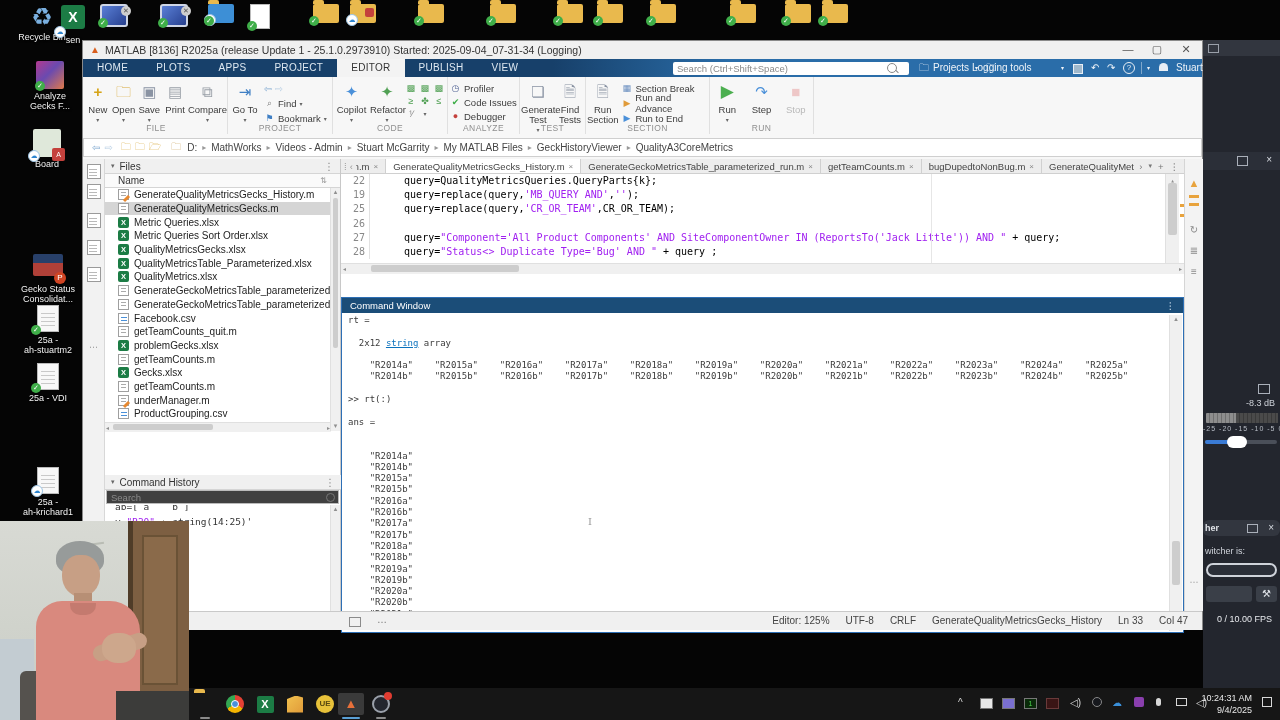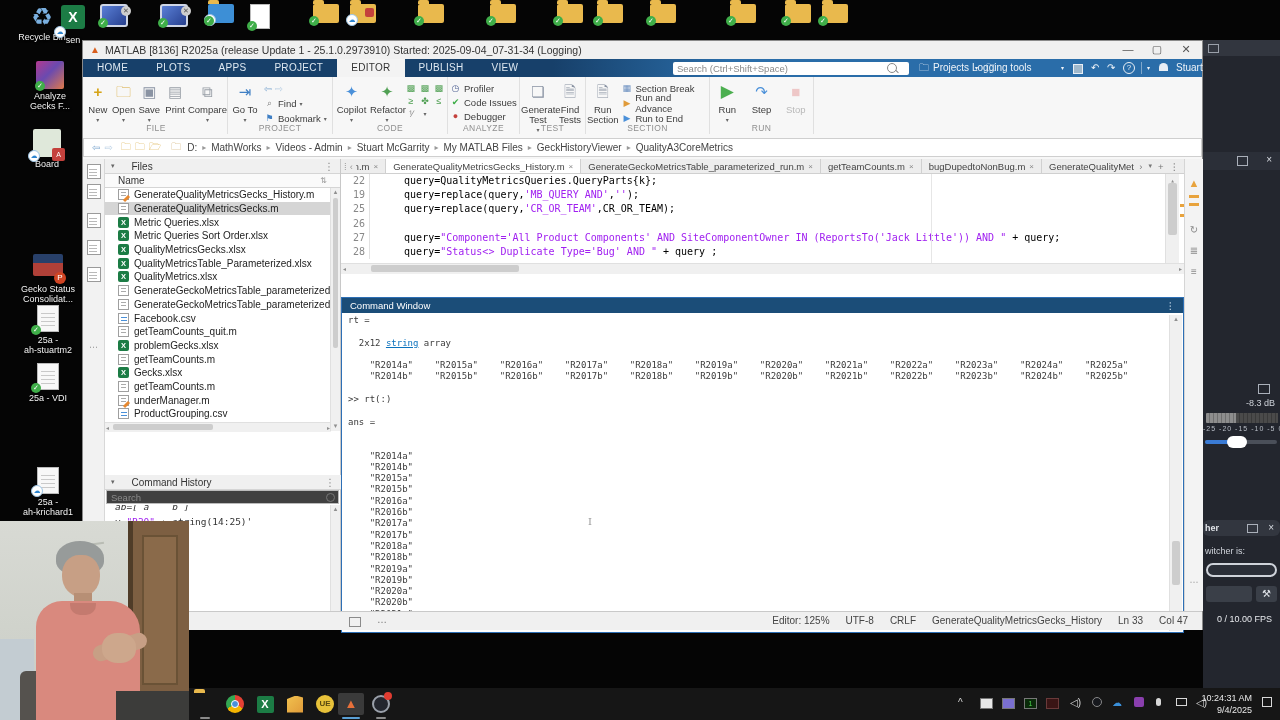--- a/index.html
+++ b/index.html
@@ -30,21 +30,21 @@
   .bigrow{display:flex;justify-content:space-evenly;align-items:flex-start;padding-top:4px;}
   .bigbtn{width:34px;text-align:center;font-size:9.5px;color:#3c3c3c;line-height:10px;}
   .bigbtn .bic{display:block;height:22px;margin-bottom:2px;font-size:15px;line-height:22px;}
   .caret{font-size:6px;color:#666;display:block;}
   .smallrow{display:flex;align-items:center;height:14px;font-size:9.5px;color:#3c3c3c;gap:3px;padding-left:2px;}
   .sic{width:11px;height:11px;font-size:9px;line-height:11px;text-align:center;}
   
   #addrbar{left:0;top:97px;width:100%;height:19px;background:#fff;border:1px solid #cfcfcf;box-sizing:border-box;display:flex;align-items:center;font-size:10px;color:#444;}
   .crumb-sep{color:#999;font-size:8px;margin:0 5px;}
   
-  .phead{background:#f0f0f0;border-bottom:1px solid #d5d5d5;font-size:10px;color:#333;display:flex;align-items:center;box-sizing:border-box;gap:12px;}
+  .phead{background:#f0f0f0;border-bottom:1px solid #d5d5d5;font-size:10px;color:#333;display:flex;align-items:center;box-sizing:border-box;}
   #leftstrip{left:0;top:118px;width:22px;height:452px;background:#f2f2f2;border-right:1px solid #d8d8d8;box-sizing:border-box;}
   .lsic{margin:5px auto;width:12px;height:13px;border:1px solid #9a9a9a;background:#fff;background-image:repeating-linear-gradient(#fff 0 2px,#b9b9b9 2px 3px);background-size:8px 9px;background-position:1px 2px;background-repeat:no-repeat;}
   #filespanel{left:22px;top:118px;width:236px;height:452px;background:#fff;border-right:1px solid #c8c8c8;box-sizing:border-box;}
   .frow{display:flex;align-items:center;height:13.7px;font-size:10px;color:#222;white-space:nowrap;}
   .frow.sel{background:#d5d5d5;}
   .fi{width:11px;height:11px;margin:0 5px 0 13px;flex:none;position:relative;box-sizing:border-box;}
   .fi.xlsx{background:#1c7c45;border-radius:2px;color:#fff;font-size:7.5px;line-height:11px;text-align:center;font-weight:bold;}
   .fi.m,.fi.csv,.fi.m-edit{background:#fff;border:1px solid #9f9f9f;}
   .fi.m:after,.fi.m-edit:after{content:"";position:absolute;left:2px;top:2px;width:5px;height:5px;background:repeating-linear-gradient(#aaa 0 1px,#fff 1px 3px);}
   .fi.m-edit:before{content:"";position:absolute;right:-2px;bottom:-1px;width:7px;height:3px;background:#e8882e;transform:rotate(-45deg);}
@@ -508,21 +508,21 @@
       <div class="phead abs" style="left:0;top:316px;width:236px;height:15px;padding:0 6px;">
         <span style="font-size:7px;color:#666;margin-right:5px;">▾</span>
         <span>Command History</span>
         <span style="margin-left:auto;color:#888;">⋮</span>
       </div>
       <div class="abs" style="left:1px;top:331px;width:233px;height:14px;background:#404040;border:1px solid #bbb;box-sizing:border-box;font-size:9.5px;color:#8a8a8a;padding:0 4px;line-height:13px;">
         <span>Search</span>
         <span style="position:absolute;right:3px;top:2px;width:7px;height:7px;border:1px solid #777;border-radius:50%;"></span>
       </div>
       <div id="history-list" class="abs" style="left:0;top:346px;width:226px;height:106px;overflow:hidden;font-family:'DejaVu Sans Mono',monospace;font-size:9.5px;line-height:15px;color:#333;">
-          <div style="padding-left: 10px; white-space: pre; margin-top: -6px; font-style: italic;"><span class="">ab=[ a    b ]</span></div>
+          <div style="padding-left: 10px; white-space: pre; margin-top: -6px;"><span class="">ab=[ a    b ]</span></div>
           <div style="padding-left: 10px; white-space: pre;"><span class="">y=</span><span class="tok-str">"R20"</span><span class=""> + string(14:25)'</span></div>
           <div style="padding-left: 10px; white-space: pre;"><span class="">y</span></div>
           <div style="padding-left: 10px; white-space: pre;"><span class="">ab</span></div>
         </div>
       <div class="abs sbv" style="right:0;top:346px;width:9px;height:106px;">
           <div class="sbarrow">▴</div>
         </div>
     </div>
 
     <div id="editor" class="abs">

